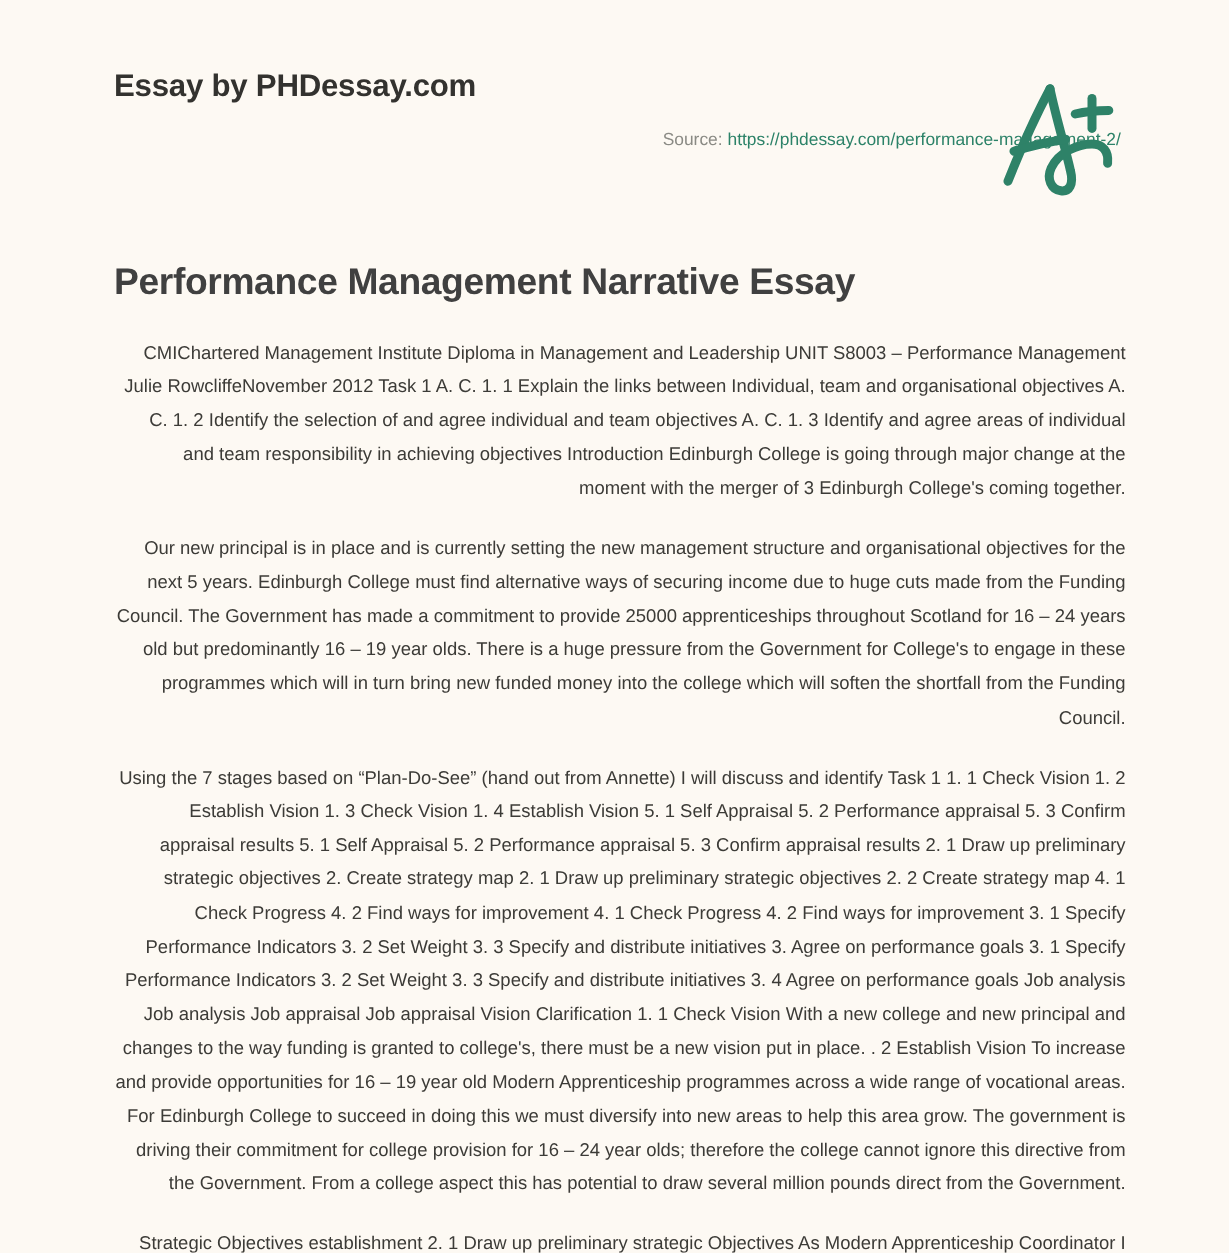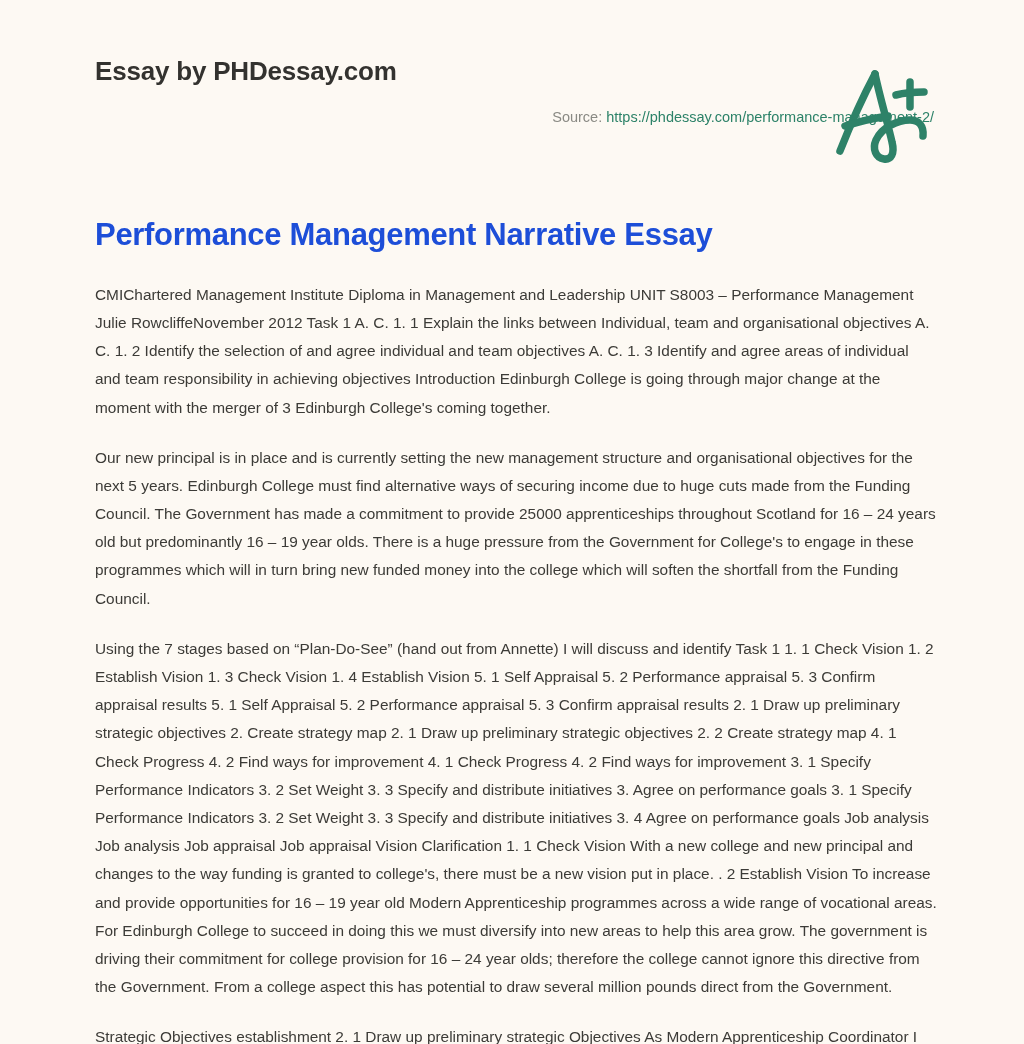--- a/index.html
+++ b/index.html
@@ -59,36 +59,37 @@
     right: 86px;
     width: 120px;
     height: 110px;
   }
 
   
   .title {
     margin: 66px 95px 0 95px;
     font-size: 31px;
     font-weight: bold;
-    color: #1d4ed8;
+    color: #404040;
     letter-spacing: -0.3px;
     line-height: 1.25;
   }
 
   
   .body-copy {
     margin: 26px 86px 0 95px;
     color: #3c3b37;
     font-size: 15.4px;
     line-height: 1.83;
     text-align: left;
   }
 
   .body-copy p {
     margin: 0 0 22px 0;
+    text-align: right;
   }
 
   .body-copy p:last-child {
     margin-bottom: 0;
   }
 </style>
 </head>
 <body>
 
 <div class="page">

